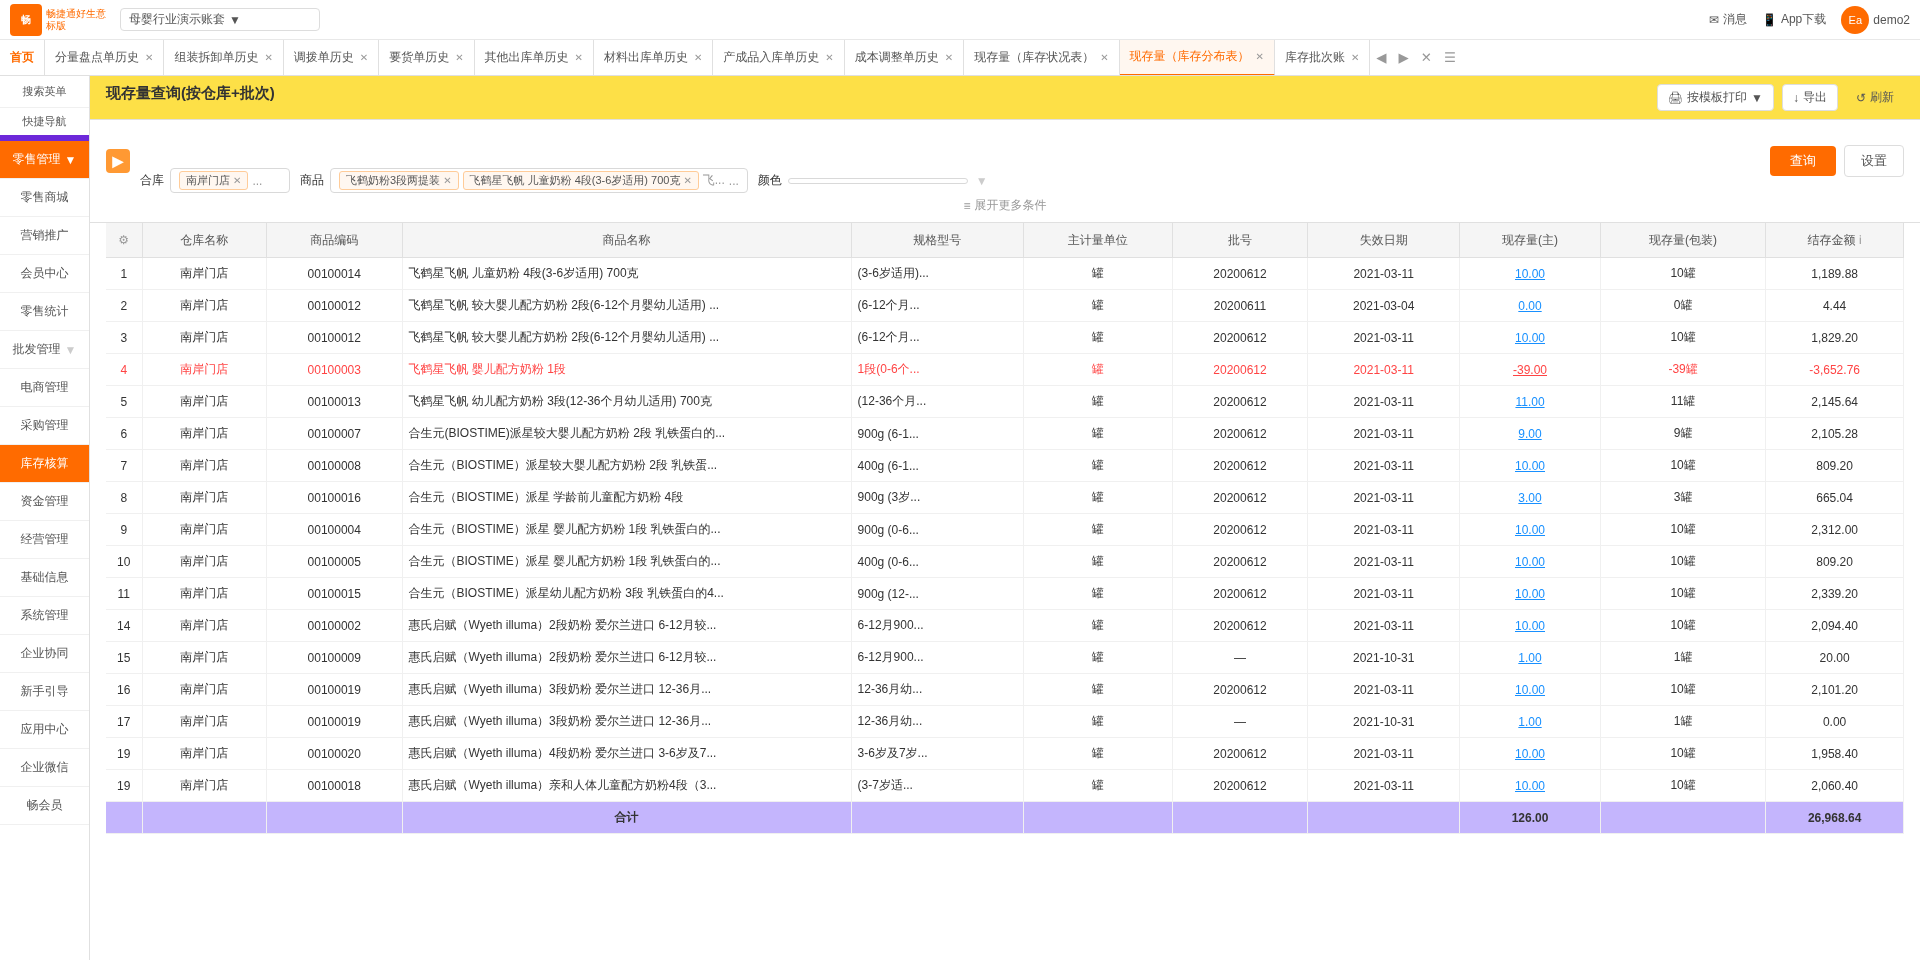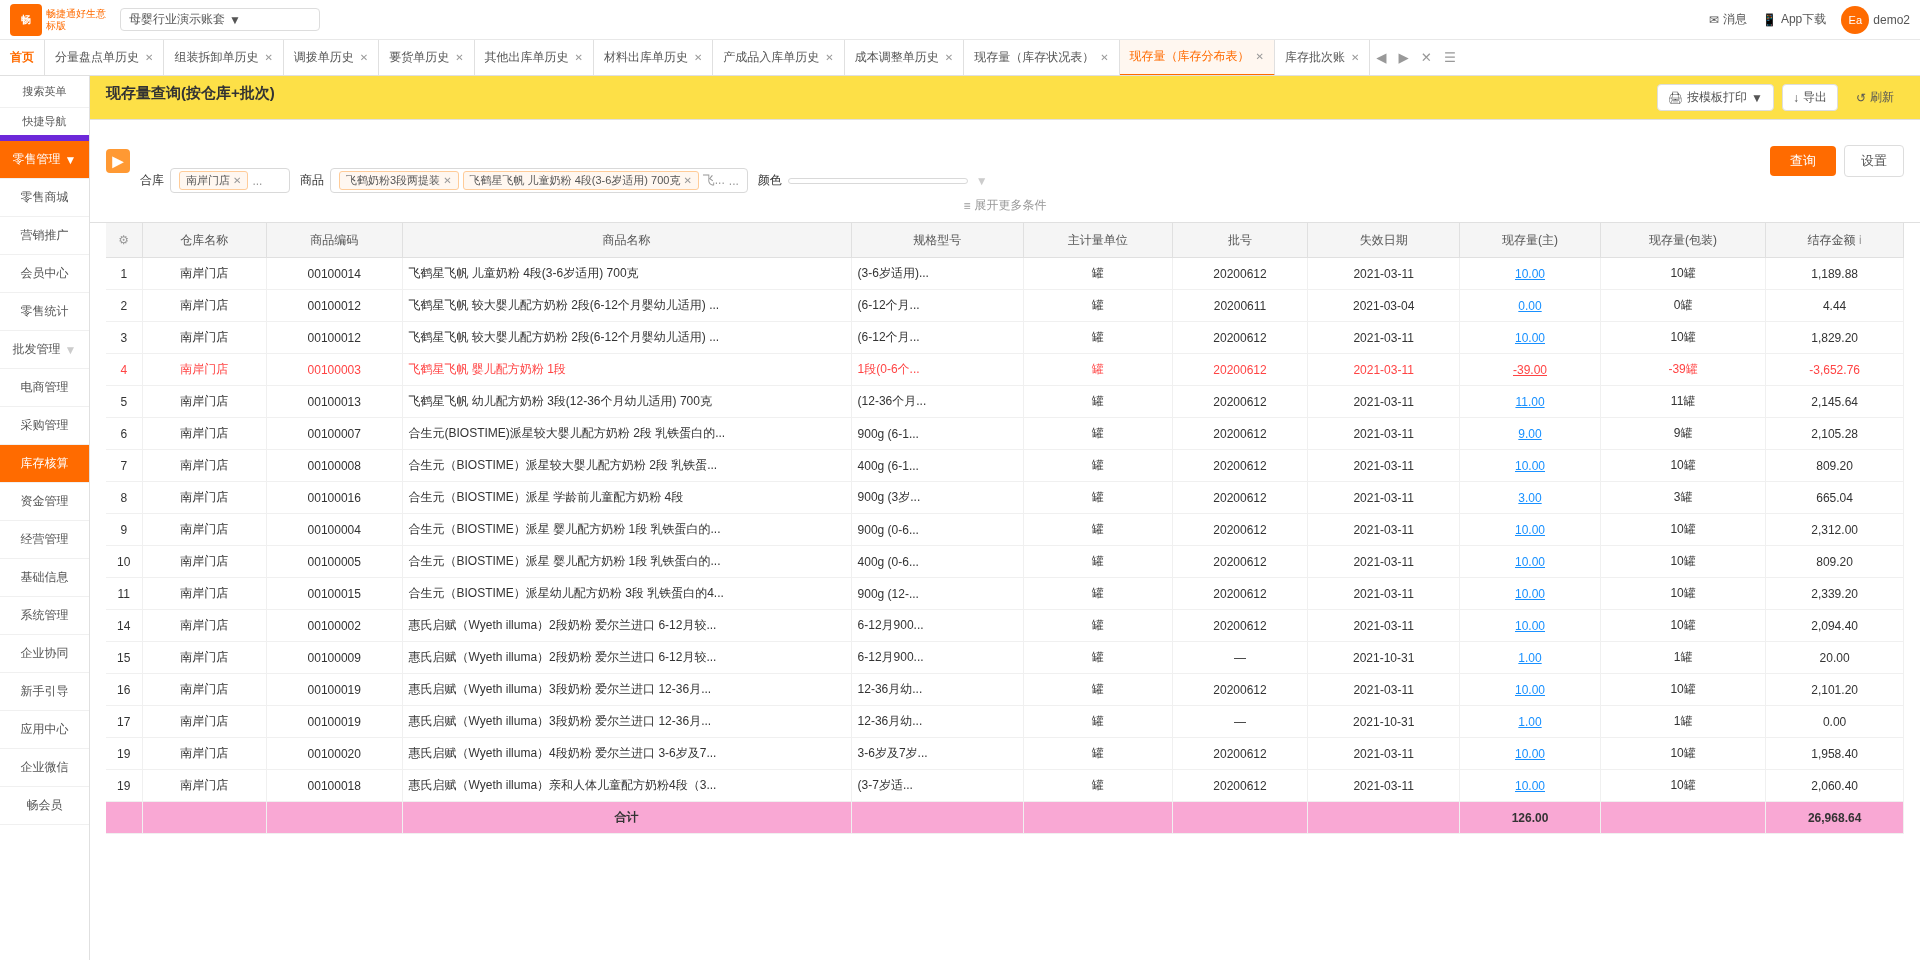--- a/index.html
+++ b/index.html
@@ -63,21 +63,21 @@
     
     .table-area { flex: 1; overflow: auto; background: #fff; padding: 0 16px 16px; }
     table { width: 100%; border-collapse: collapse; font-size: 12px; }
     thead tr { background: #f5f5f5; }
     th { padding: 8px 6px; text-align: center; font-weight: 500; color: #555; border-bottom: 1px solid #e0e0e0; border-right: 1px solid #e0e0e0; white-space: nowrap; position: sticky; top: 0; background: #f5f5f5; z-index: 1; }
     td { padding: 7px 6px; text-align: center; border-bottom: 1px solid #f0f0f0; border-right: 1px solid #f0f0f0; color: #333; }
     .row-negative { color: #ff4444; }
     .link-style { color: #1890ff; text-decoration: underline; cursor: pointer; }
     .col-name { text-align: left; max-width: 220px; overflow: hidden; text-overflow: ellipsis; white-space: nowrap; }
     .col-spec { text-align: left; max-width: 100px; overflow: hidden; text-overflow: ellipsis; white-space: nowrap; }
-    .summary-row td { background: #f9a8d4; font-weight: bold; }
+    .summary-row td { background: #c4b5fd; font-weight: bold; }
     .settings-icon { color: #999; cursor: pointer; }
     .th-info { display: inline; color: #999; cursor: pointer; }
   </style>
 </head>
 <body>
 
 <div class="top-bar">
   <div class="logo-area">
     <div class="logo-icon">
       <span>畅</span>

